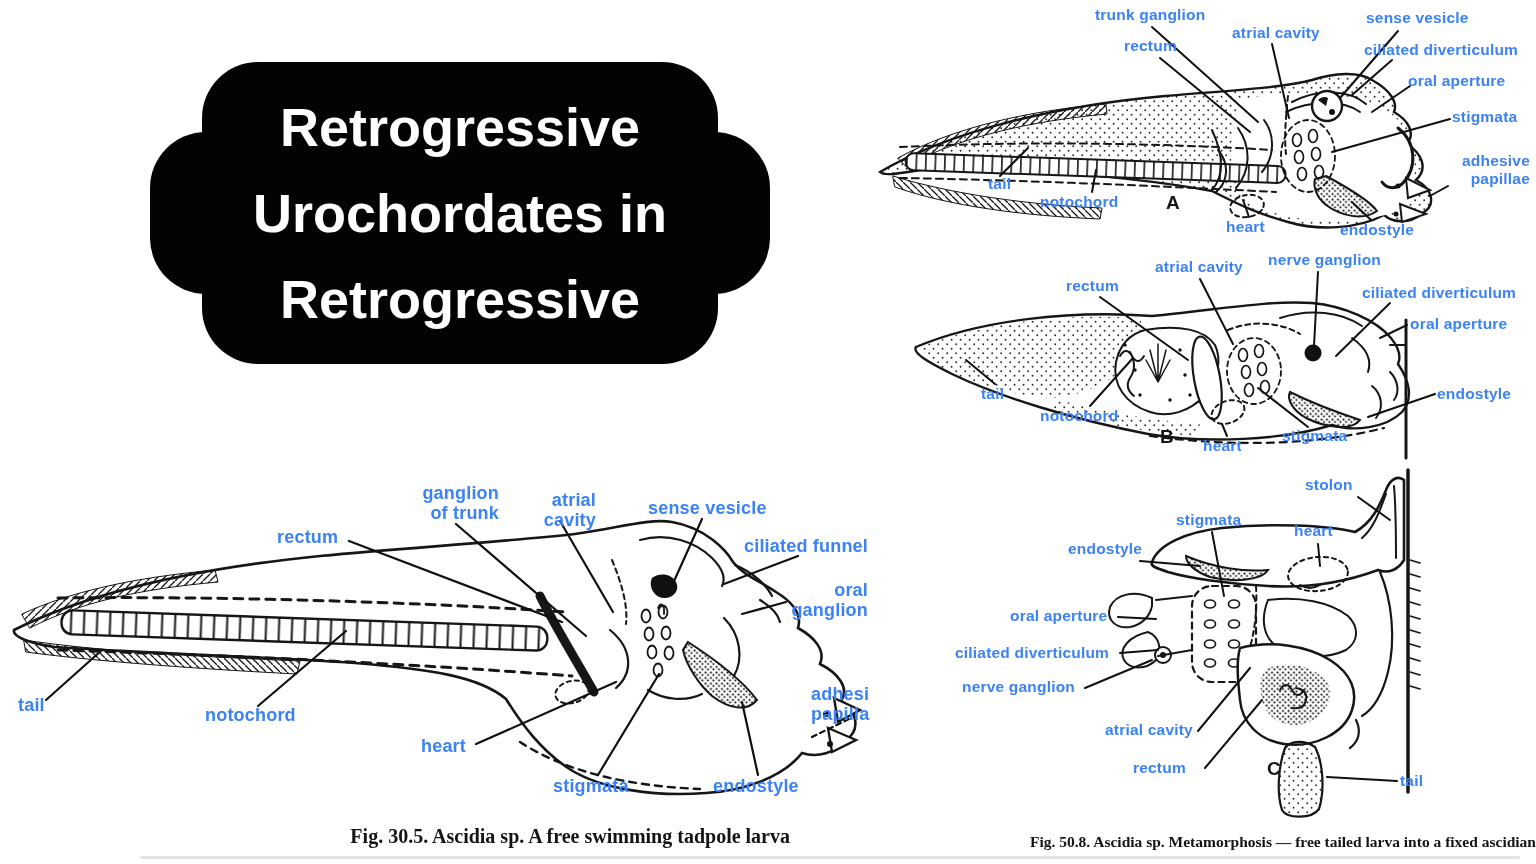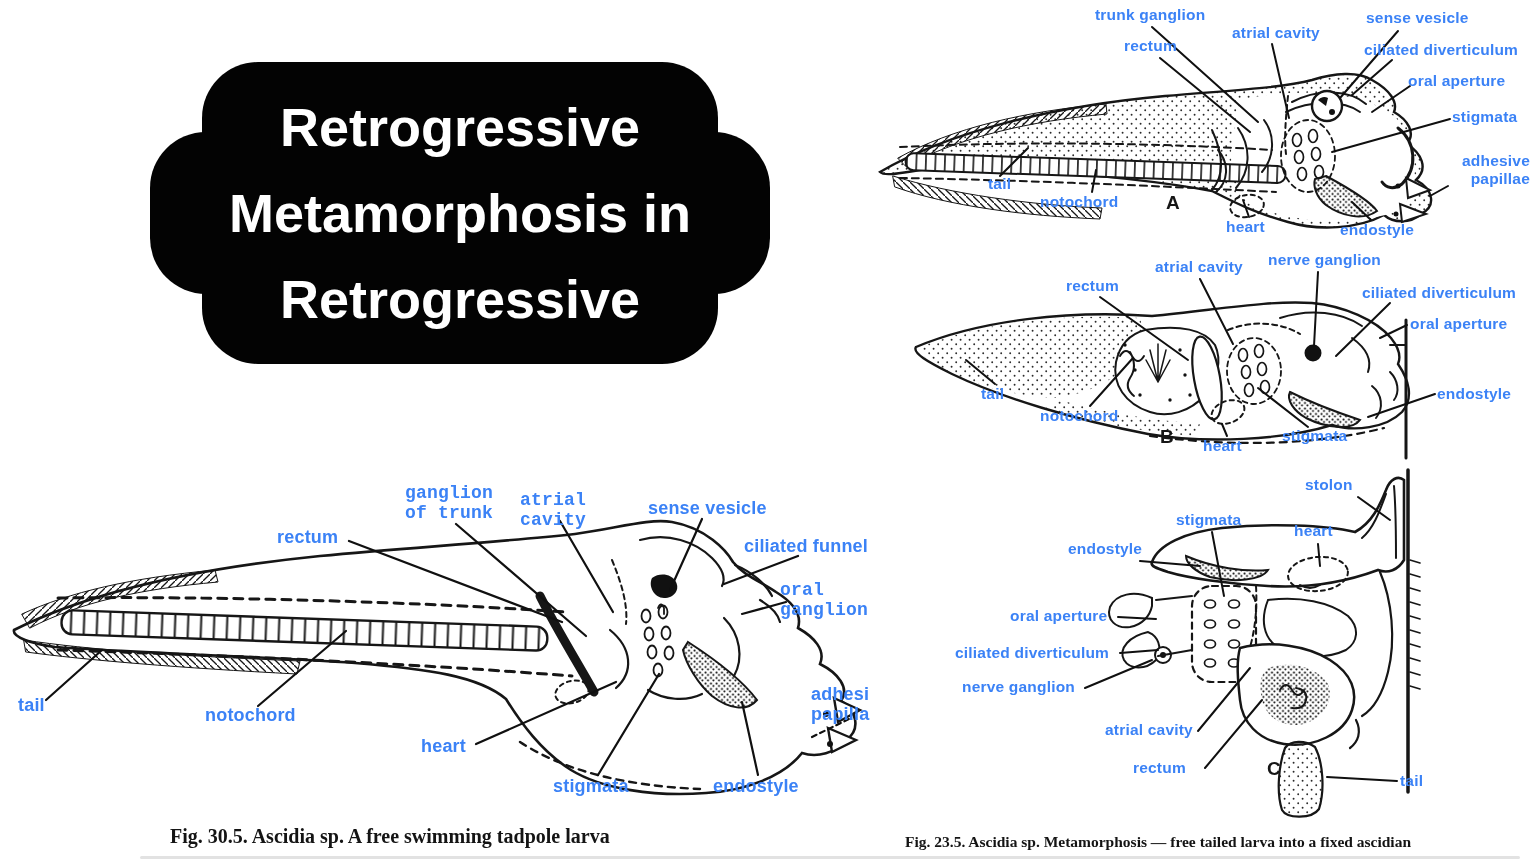--- a/index.html
+++ b/index.html
@@ -2,25 +2,25 @@
 <html><head>
 <meta charset="utf-8">
 <style>
   html,body{margin:0;padding:0;background:#fff;}
   #scene{position:relative;width:1536px;height:864px;background:#ffffff;overflow:hidden;
          font-family:"Liberation Sans",sans-serif;}
   #art{position:absolute;left:0;top:0;z-index:1;}
   .lbl{position:absolute;z-index:2;font:700 15.5px "Liberation Sans",sans-serif;color:#3b82f6;
        white-space:pre-line;line-height:1.13;letter-spacing:.2px;}
   .lbl.big{font-size:18px;}
-  .tc{text-align:left;font-family:Liberation Mono, monospace;}
+  .tc{text-align:right;}
   .tr{text-align:right;}
   .panel-letter{position:absolute;z-index:2;font:700 19px "Liberation Sans",sans-serif;color:#161616;}
   .caption{position:absolute;z-index:2;font-family:"Liberation Serif",serif;font-weight:700;color:#141414;
-           text-align:left;white-space:nowrap;}
+           text-align:right;white-space:nowrap;}
   #caption1{left:170px;top:825px;width:620px;font-size:20px;}
   #caption2{left:905px;top:833px;width:631px;font-size:15.5px;}
   .badge-part{position:absolute;background:#030303;z-index:3;}
   #badge-v{left:202px;top:62px;width:516px;height:302px;border-radius:56px;}
   #badge-h{left:150px;top:132px;width:620px;height:162px;border-radius:56px;}
   #badge-text{position:absolute;left:150px;top:62px;width:620px;height:302px;z-index:4;
               display:flex;flex-direction:column;justify-content:center;align-items:center;
               color:#ffffff;font:700 54px "Liberation Sans",sans-serif;line-height:86px;}
   #scan-line{position:absolute;left:140px;top:856px;width:1380px;height:3px;background:#d8d8d8;
              opacity:.75;z-index:2;border-radius:2px;}
@@ -243,21 +243,21 @@
         <path d="M1198 731 L1250 668"></path>
         <path d="M1205 768 L1262 700"></path>
       <path d="M1397 781 L1327 777"></path>
     </g>
   </svg>
 
   <div class="badge-part" id="badge-v"></div>
   <div class="badge-part" id="badge-h"></div>
   <div id="badge-text">
     <div>Retrogressive</div>
-    <div>Metamorphosis in</div>
+    <div>Urochordates in</div>
     <div>Retrogressive</div>
   </div>
 
   <div class="lbl big" style="left:277px;top:527px">rectum</div>
   <div class="lbl big tc" style="left:405px;top:483px;width:94px">ganglion
 of trunk</div>
   <div class="lbl big tc" style="left:520px;top:490px;width:76px">atrial
 cavity</div>
   <div class="lbl big" style="left:648px;top:498px">sense vesicle</div>
   <div class="lbl big" style="left:744px;top:536px">ciliated funnel</div>
@@ -304,16 +304,16 @@
   <div class="lbl" style="left:1068px;top:540px">endostyle</div>
   <div class="lbl" style="left:1010px;top:607px">oral aperture</div>
   <div class="lbl" style="left:955px;top:644px">ciliated diverticulum</div>
   <div class="lbl" style="left:962px;top:678px">nerve ganglion</div>
   <div class="lbl" style="left:1105px;top:721px">atrial cavity</div>
   <div class="lbl" style="left:1133px;top:759px">rectum</div>
   <div class="panel-letter" style="left:1267px;top:758px">C</div>
   <div class="lbl" style="left:1400px;top:772px">tail</div>
 
   <div class="caption" id="caption1">Fig. 30.5. Ascidia sp. A free swimming tadpole larva</div>
-  <div class="caption" id="caption2">Fig. 23.5. Ascidia sp. Metamorphosis — free tailed larva into a fixed ascidian</div>
+  <div class="caption" id="caption2">Fig. 50.8. Ascidia sp. Metamorphosis — free tailed larva into a fixed ascidian</div>
 
   <div id="scan-line"></div>
 </div>
 
 </body></html>

